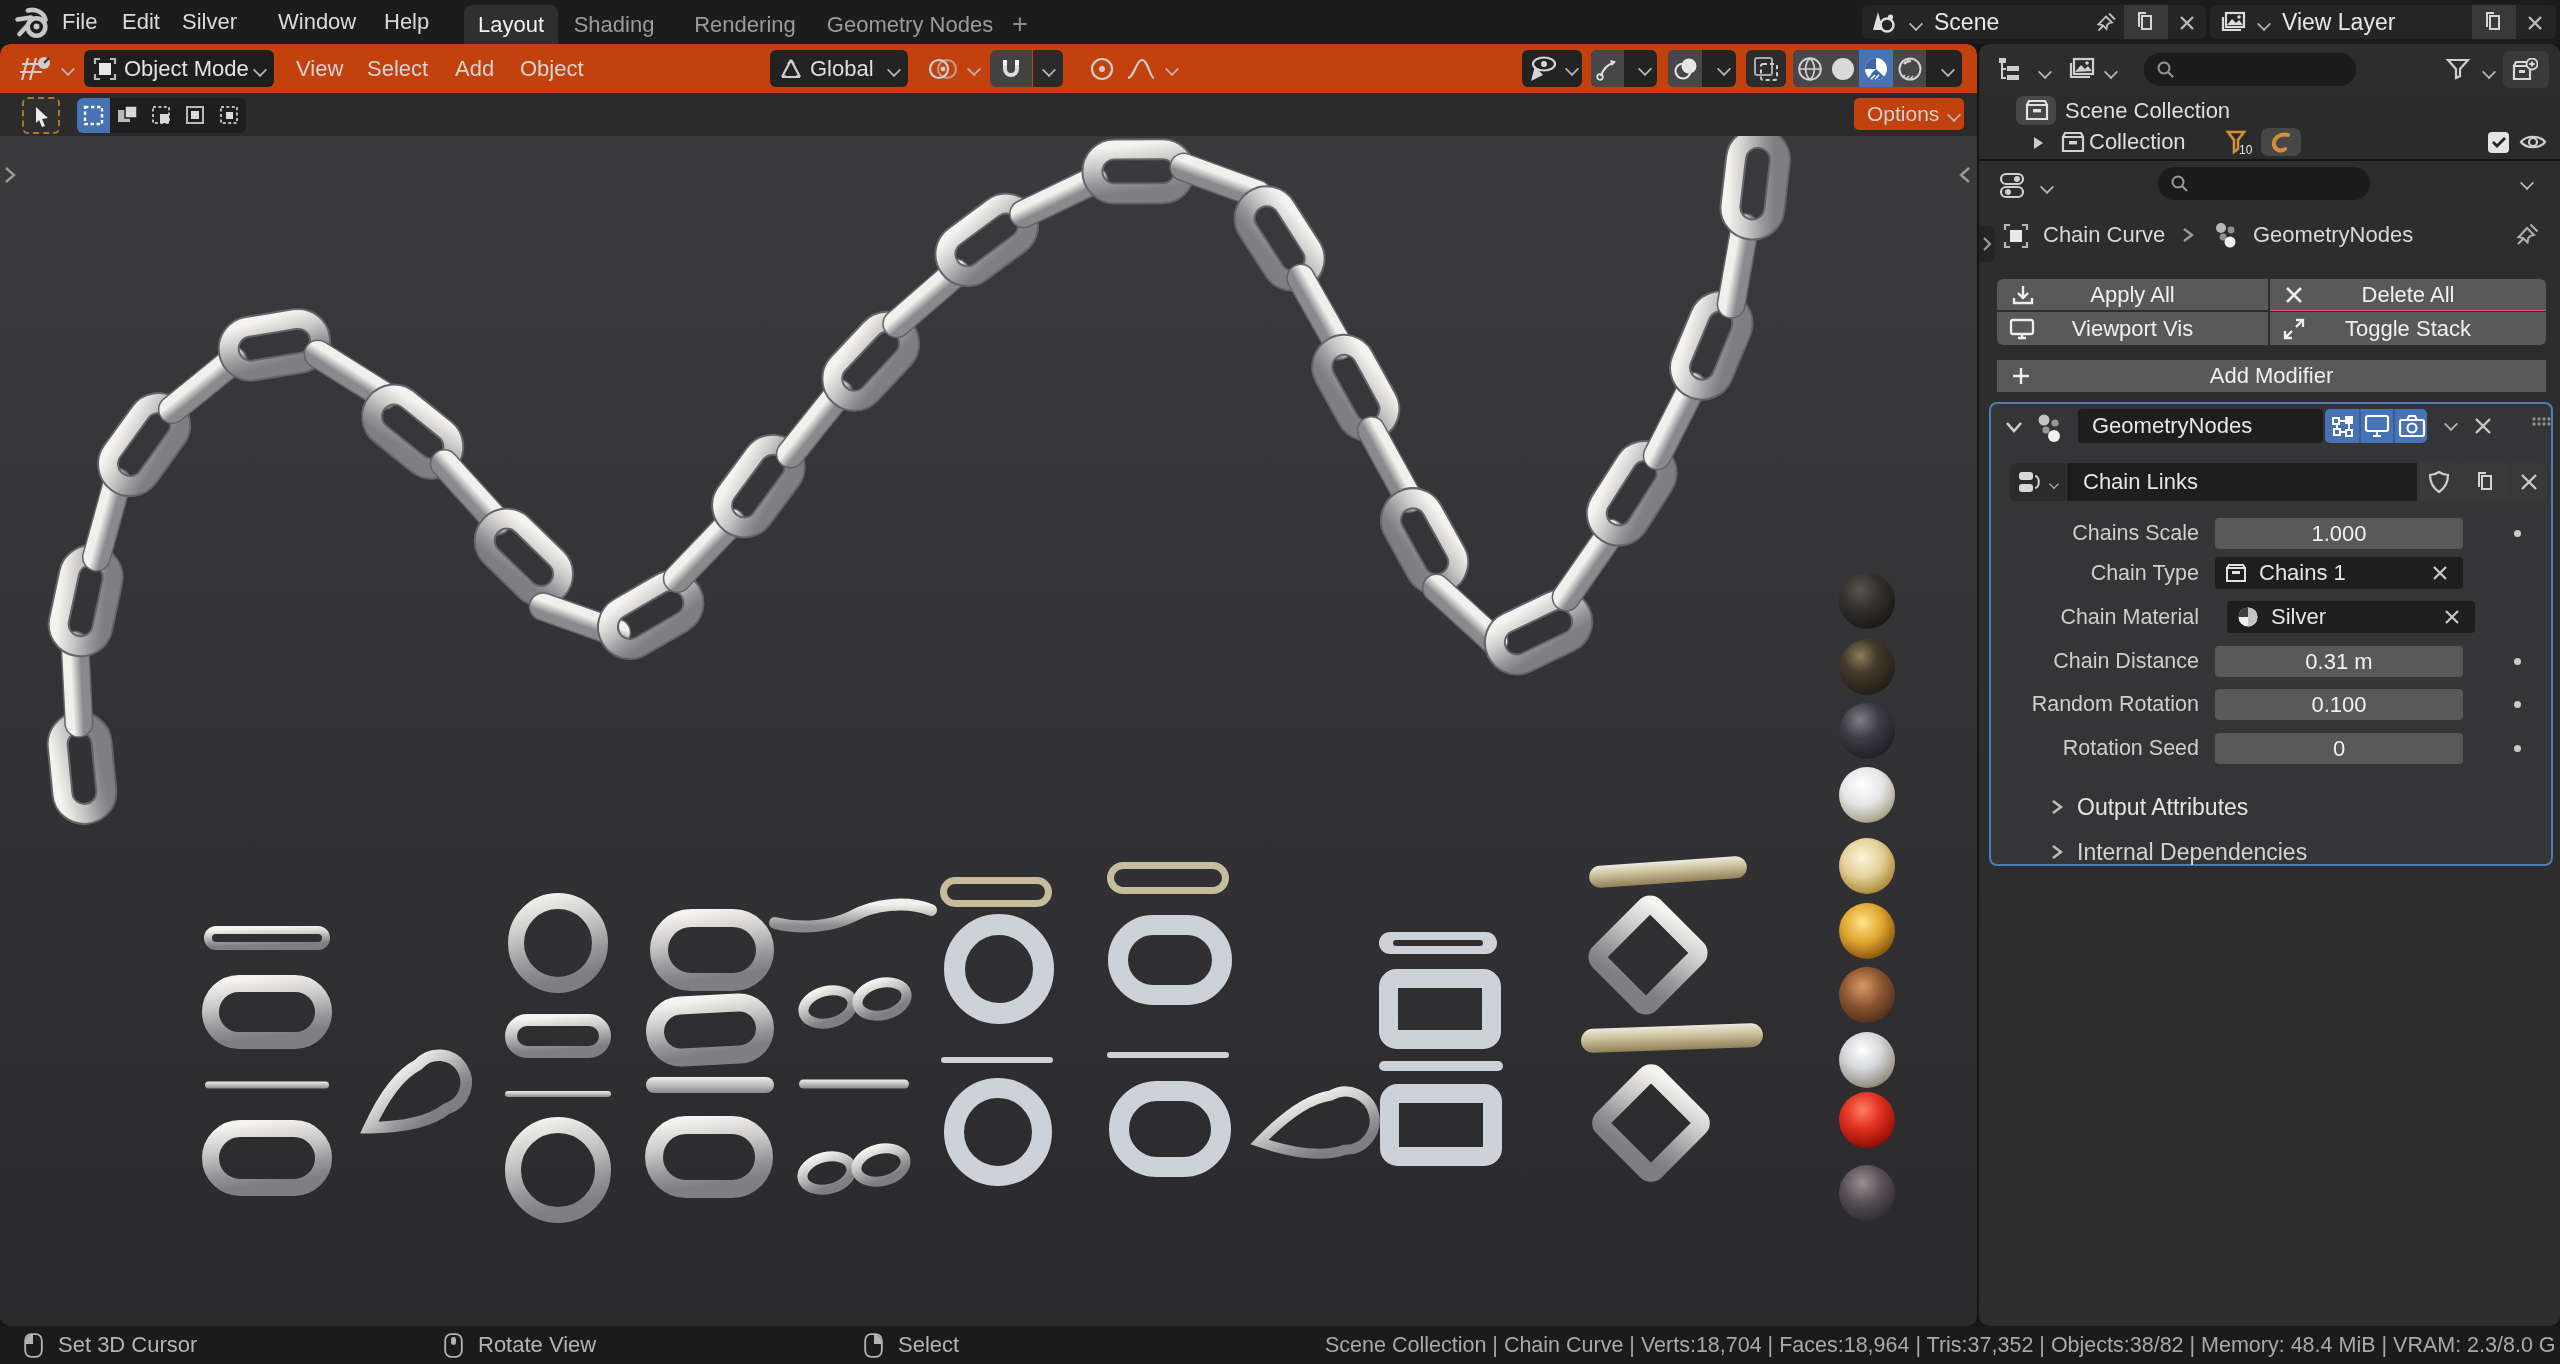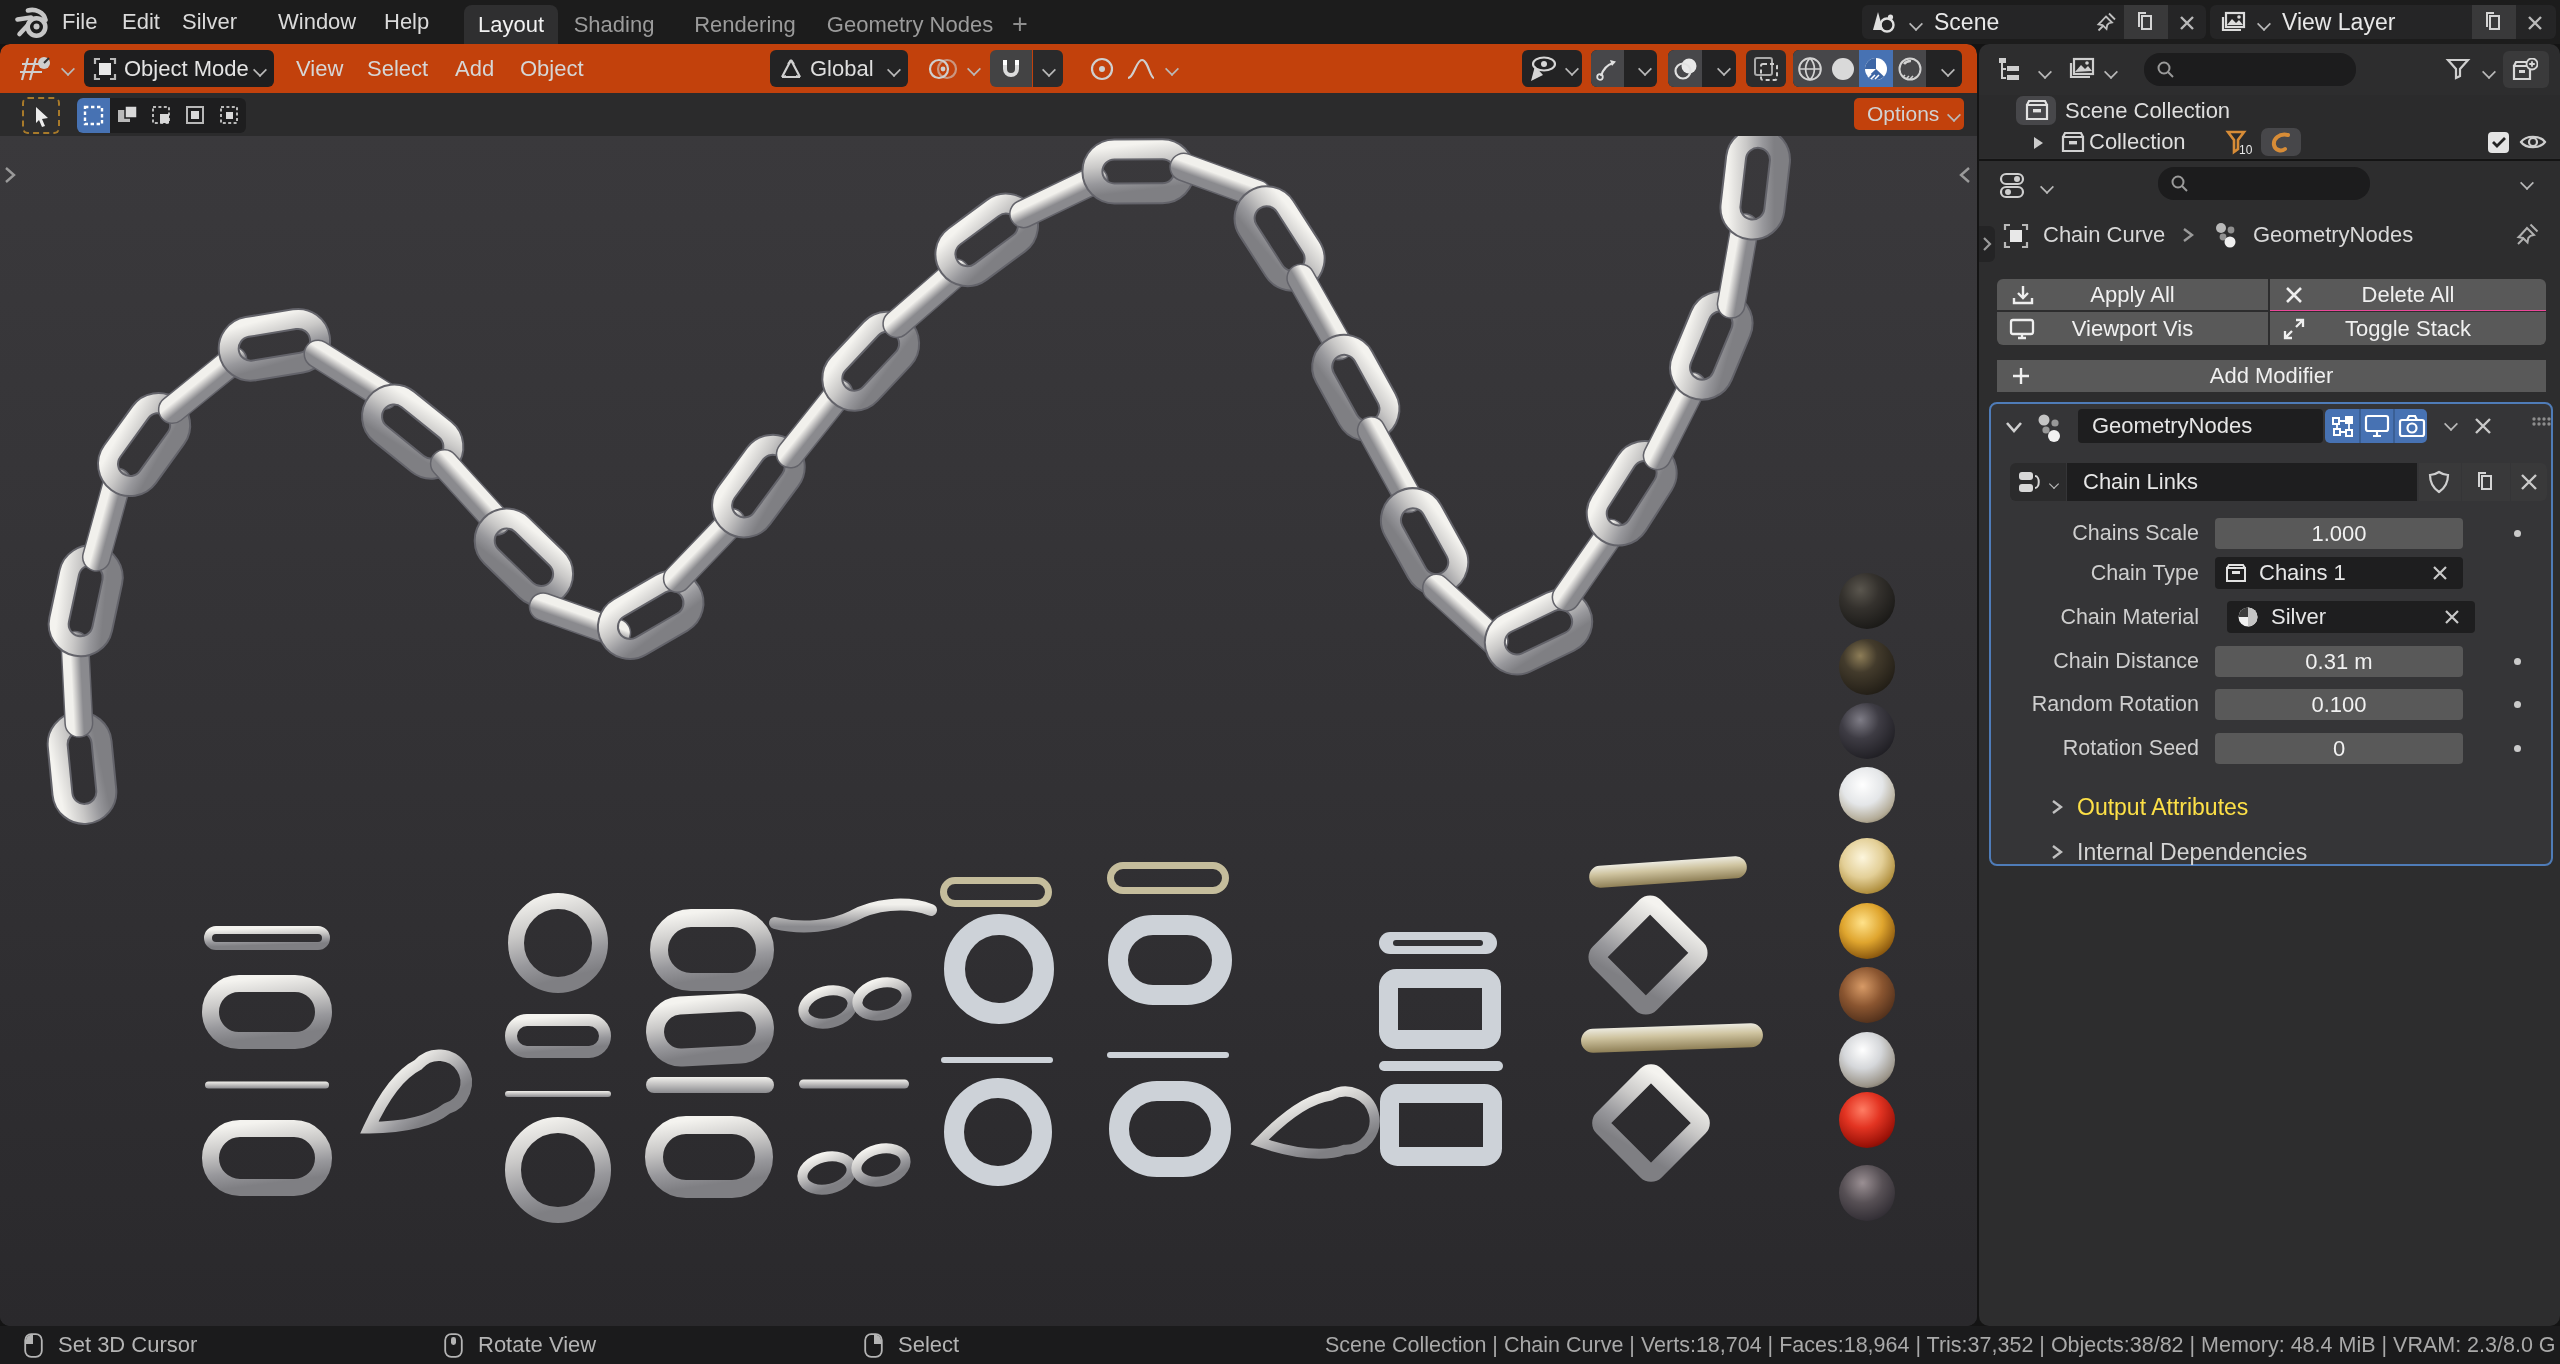--- a/index.html
+++ b/index.html
@@ -811,21 +811,21 @@
       <div class="dot" style="left:523px;top:254px"></div>
       <span class="plabel" style="left:0;top:285px;width:208px;line-height:31px">Random Rotation</span>
       <div class="pslider" style="left:224px;top:285px;width:248px;height:31px"><span style="line-height:31px">0.100</span></div>
       <div class="dot" style="left:523px;top:297px"></div>
       <span class="plabel" style="left:0;top:329px;width:208px;line-height:31px">Rotation Seed</span>
       <div class="pslider" style="left:224px;top:329px;width:248px;height:31px"><span style="line-height:31px">0</span></div>
       <div class="dot" style="left:523px;top:341px"></div>
       <svg class="ico abs" style="left:60px;top:395px" width="13" height="16" viewBox="0 0 13 16">
           <path d="M2 2 l8 6 -8 6" stroke="#c0c0c0" stroke-width="2.4" fill="none"></path>
         </svg>
-      <span class="abs" style="left:86px;top:388px;color:#fde047;font-size:23px;line-height:30px">Output Attributes</span>
+      <span class="abs" style="left:86px;top:388px;color:#e5e5e5;font-size:23px;line-height:30px">Output Attributes</span>
       <svg class="ico abs" style="left:60px;top:440px" width="13" height="16" viewBox="0 0 13 16">
           <path d="M2 2 l8 6 -8 6" stroke="#c0c0c0" stroke-width="2.4" fill="none"></path>
         </svg>
       <span class="abs" style="left:86px;top:433px;color:#d4d4d4;font-size:23px;line-height:30px">Internal Dependencies</span>
     </div>
 
     <div class="abs" style="left:0;top:65px;width:16px;height:36px;background:#242425;border-radius:0 6px 6px 0">
       <svg class="ico abs" style="left:3px;top:10px" width="10" height="16" viewBox="0 0 10 16">
           <path d="M2 2 l6 6 -6 6" stroke="#9a9a9a" stroke-width="2.2" fill="none"></path>
         </svg>

